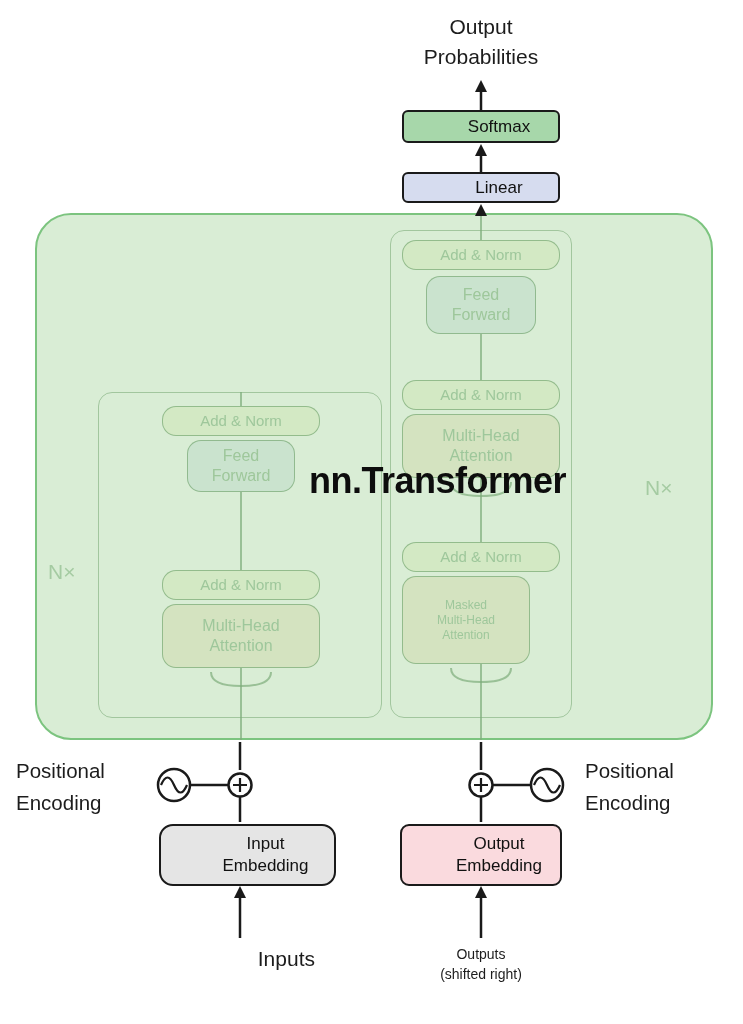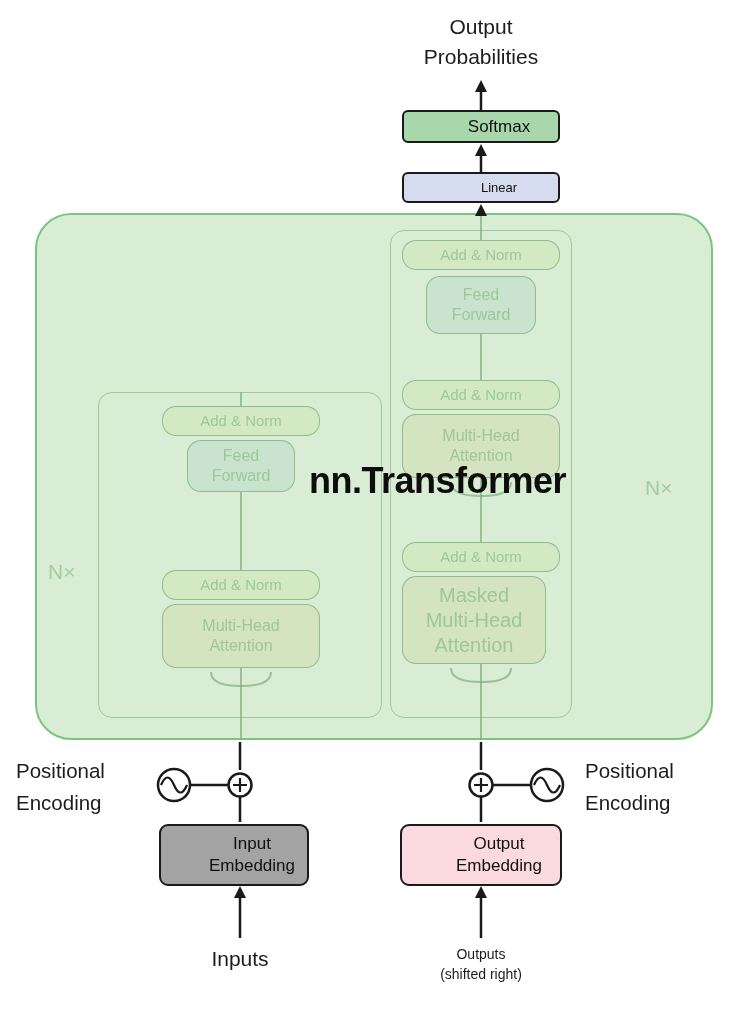--- a/index.html
+++ b/index.html
@@ -54,21 +54,21 @@
 Attention</div>
   <div class="fnx" style="left:48px;top:560px;">N×</div>
 
   <div class="fbox" style="left:402px;top:240px;width:158px;height:30px;font-size:15px;background:rgba(205,228,175,.45);">Add &amp; Norm</div>
   <div class="fbox" style="left:426px;top:276px;width:110px;height:58px;font-size:16px;background:rgba(175,210,195,.35);">Feed
 Forward</div>
   <div class="fbox" style="left:402px;top:380px;width:158px;height:30px;font-size:15px;background:rgba(205,228,175,.45);">Add &amp; Norm</div>
   <div class="fbox" style="left:402px;top:414px;width:158px;height:64px;font-size:16px;background:rgba(205,212,160,.4);">Multi-Head
 Attention</div>
   <div class="fbox" style="left:402px;top:542px;width:158px;height:30px;font-size:15px;background:rgba(205,228,175,.45);">Add &amp; Norm</div>
-  <div class="fbox" style="left:402px;top:576px;width:144px;height:88px;font-size:20px;background:rgba(205,212,160,.4);">Masked
+  <div class="fbox" style="left:402px;top:576px;width:128px;height:88px;font-size:12px;background:rgba(205,212,160,.4);">Masked
 Multi-Head
 Attention</div>
   <div class="fnx" style="left:645px;top:476px;">N×</div>
 
   <svg class="layer faded" width="743" height="1024" viewBox="0 0 743 1024">
     <g stroke="rgba(125,172,122,.7)" stroke-width="2" fill="none">
       <path d="M241 392 V406"></path>
       <path d="M241 492 V570"></path>
       <path d="M241 668 V740"></path>
       <path d="M481 215 V240"></path>
@@ -115,29 +115,29 @@
       <circle cx="547" cy="785" r="16" fill="#ffffff" stroke="#1a1a1a" stroke-width="2.5"></circle>
       <path d="M534 785 q6.5 -15 13 0 q6.5 15 13 0" fill="none" stroke="#1a1a1a" stroke-width="2.2"></path>
     </g>
     <g>
       <circle cx="481" cy="785" r="11.5" fill="#ffffff" stroke="#1a1a1a" stroke-width="2.5"></circle>
       <path d="M474 785 H488 M481 778 V792" fill="none" stroke="#1a1a1a" stroke-width="2.2"></path>
     </g>
   </svg>
 
   <div class="box" style="left: 402px; top: 110px; width: 158px; height: 33px; font-size: 17px; background-color: rgb(167, 215, 170);">Softmax</div>
-  <div class="box" style="left: 402px; top: 172px; width: 158px; height: 31px; font-size: 13px; background-color: rgb(214, 220, 239);">Linear</div>
-  <div class="box" style="left: 159px; top: 824px; width: 150px; height: 62px; font-size: 17px; line-height: 1.3; border-radius: 9px; background-color: #a3a3a3;">Input
+  <div class="box" style="left: 402px; top: 172px; width: 158px; height: 31px; font-size: 17px; background-color: rgb(214, 220, 239);">Linear</div>
+  <div class="box" style="left: 159px; top: 824px; width: 177px; height: 62px; font-size: 17px; line-height: 1.3; border-radius: 14px; background-color: #e5e5e5;">Input
 Embedding</div>
   <div class="box" style="left: 400px; top: 824px; width: 162px; height: 62px; font-size: 17px; line-height: 1.3; border-radius: 9px; background-color: rgb(250, 218, 222);">Output
 Embedding</div>
 
   <div class="txt" style="left:381px;top:12px;width:200px;font-size:21px;line-height:1.45;z-index:5;">Output
 Probabilities</div>
   <div class="txt" style="left:16px;top:755px;width:140px;font-size:20.5px;line-height:1.55;text-align:left;z-index:5;">Positional
 Encoding</div>
   <div class="txt" style="left:585px;top:755px;width:140px;font-size:20.5px;line-height:1.55;text-align:left;z-index:5;">Positional
 Encoding</div>
-  <div class="txt" style="left:165px;top:947px;width:150px;font-size:21px;z-index:5;">Inputs</div>
+  <div class="txt" style="left:165px;top:947px;width:150px;font-size:21px;z-index:5;text-align:right;">Inputs</div>
   <div class="txt" style="left:386px;top:944px;width:190px;font-size:14px;line-height:1.45;z-index:5;">Outputs
 (shifted right)</div>
 
 </div>
 
 </body></html>

